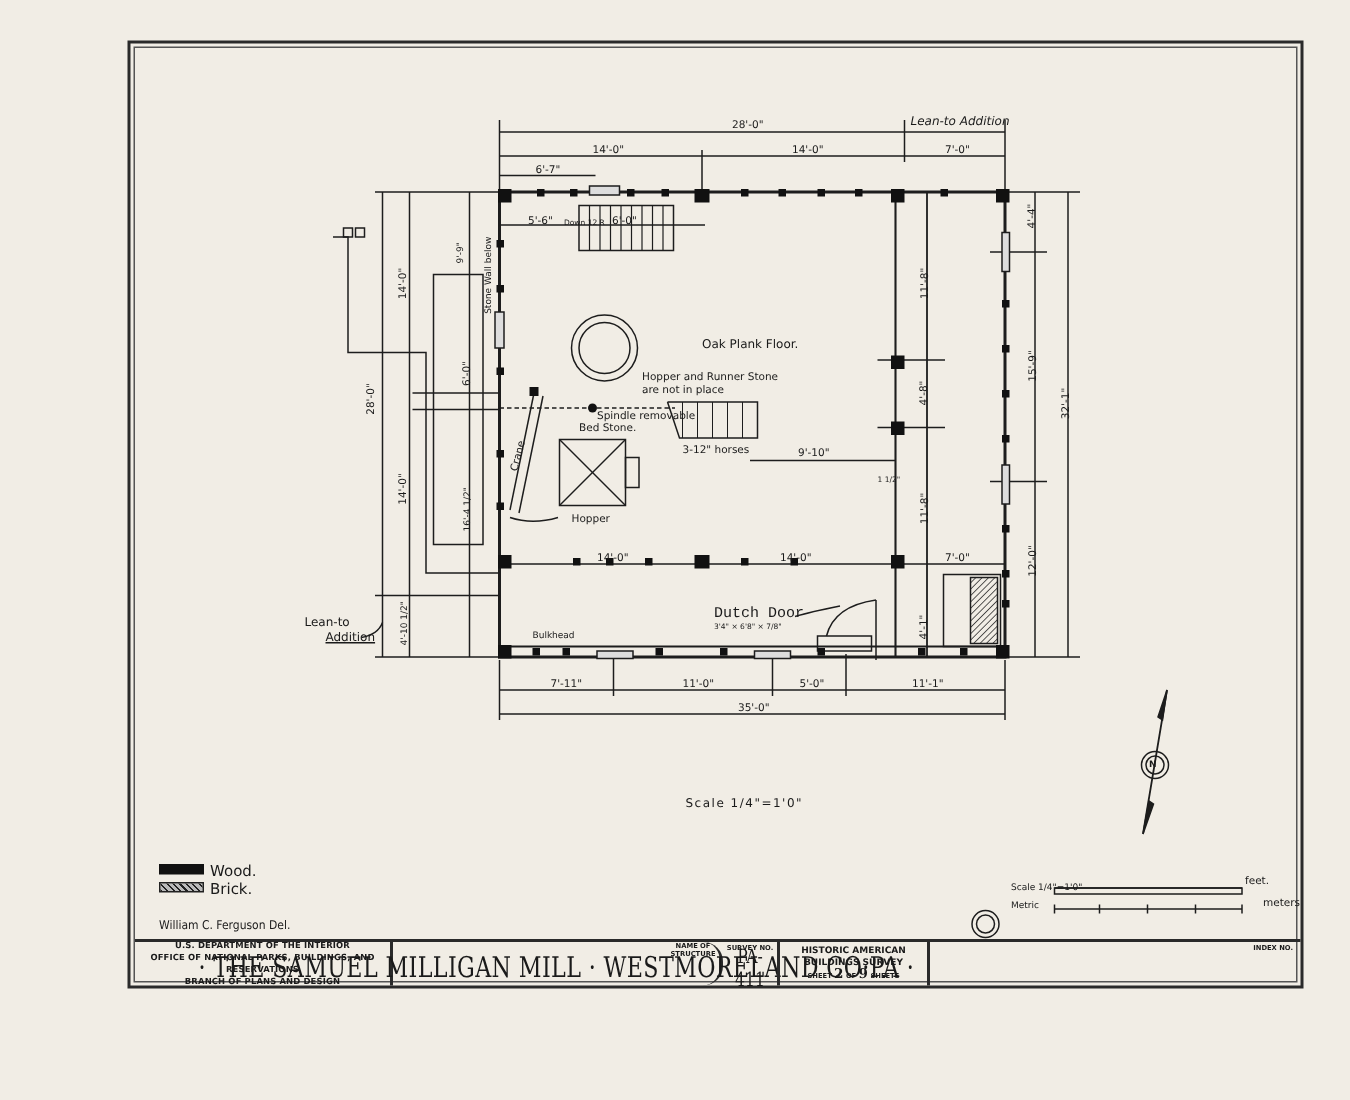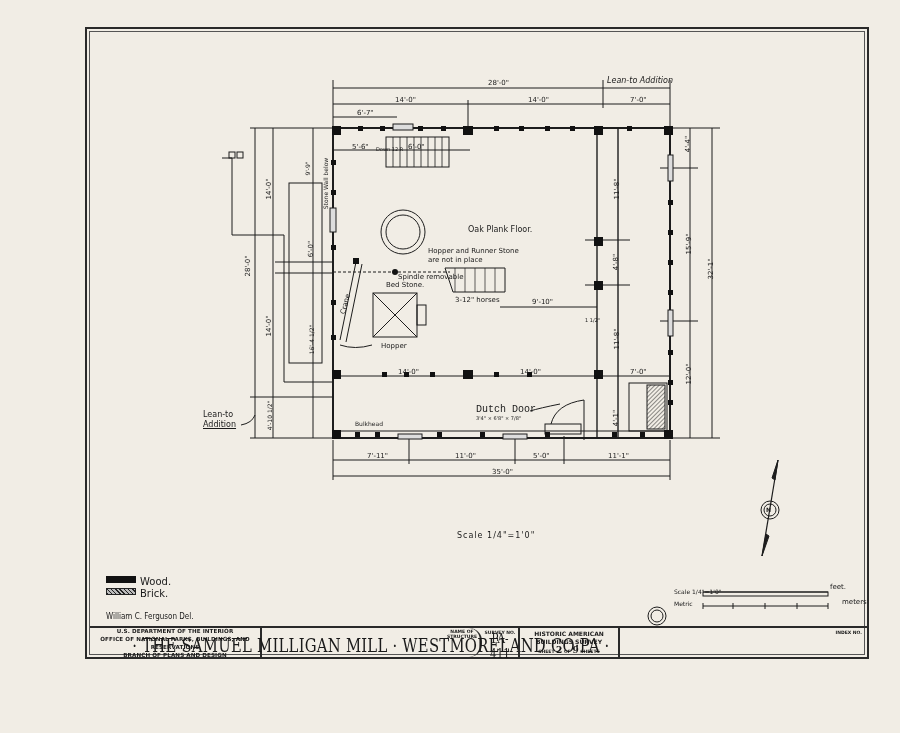--- a/index.html
+++ b/index.html
@@ -250,21 +250,21 @@
     <span style="position:absolute;left:608px;top:452px;">11'-1"</span>
     <span style="position:absolute;left:492px;top:468px;">35'-0"</span>
     <span style="position:absolute;left:237px;top:262px;transform:rotate(-90deg);">28'-0"</span>
     <span style="position:absolute;left:258px;top:185px;transform:rotate(-90deg);">14'-0"</span>
     <span style="position:absolute;left:258px;top:322px;transform:rotate(-90deg);">14'-0"</span>
     <span style="position:absolute;left:255px;top:412px;transform:rotate(-90deg);font-size:6px;">4'-10 1/2"</span>
     <span style="position:absolute;left:300px;top:165px;transform:rotate(-90deg);font-size:6px;">9'-9"</span>
     <span style="position:absolute;left:303px;top:245px;transform:rotate(-90deg);">6'-0"</span>
     <span style="position:absolute;left:297px;top:336px;transform:rotate(-90deg);font-size:6px;">16'-4 1/2"</span>
     <span style="position:absolute;left:203px;top:410px;font-size:8px;">Lean-to</span>
-    <span style="position:absolute;left:203px;top:420px;font-size:8px;text-decoration:underline;">Addition</span>
+    <span style="position:absolute;left:217px;top:420px;font-size:8px;text-decoration:underline;">Addition</span>
     <span style="position:absolute;left:680px;top:140px;transform:rotate(-90deg);">4'-4"</span>
     <span style="position:absolute;left:678px;top:240px;transform:rotate(-90deg);">15'-9"</span>
     <span style="position:absolute;left:678px;top:370px;transform:rotate(-90deg);">12'-0"</span>
     <span style="position:absolute;left:700px;top:265px;transform:rotate(-90deg);">32'-1"</span>
     <span style="position:absolute;left:606px;top:185px;transform:rotate(-90deg);">11'-8"</span>
     <span style="position:absolute;left:608px;top:258px;transform:rotate(-90deg);">4'-8"</span>
     <span style="position:absolute;left:606px;top:335px;transform:rotate(-90deg);">11'-8"</span>
     <span style="position:absolute;left:608px;top:414px;transform:rotate(-90deg);">4'-1"</span>
     <span style="position:absolute;left:766px;top:506px;font-size:6px;font-weight:bold;">N</span>
   </div>

